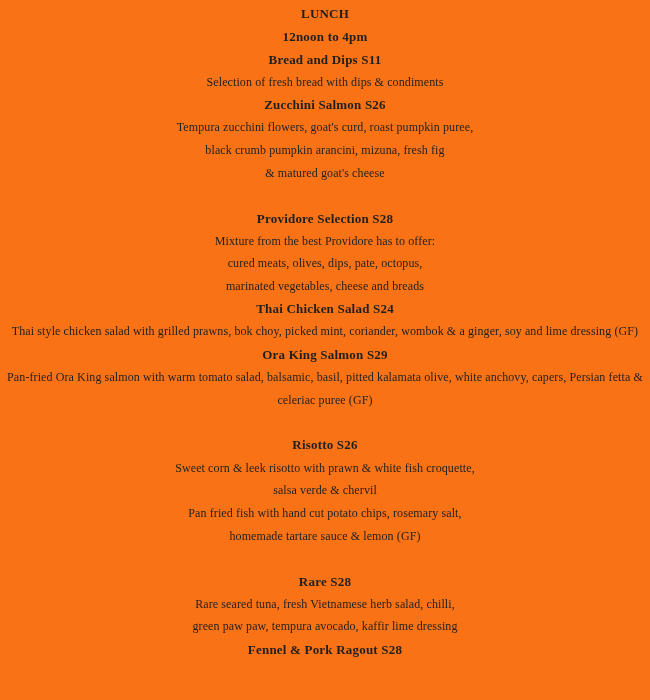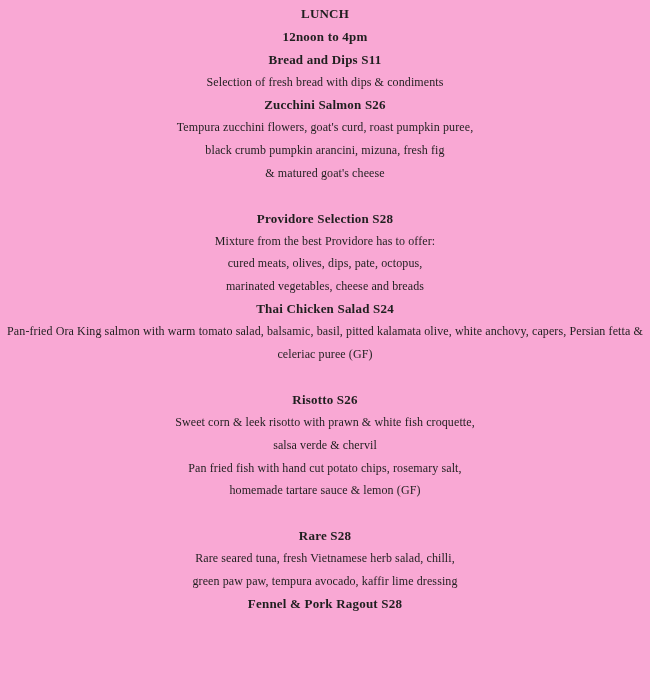--- a/index.html
+++ b/index.html
@@ -4,21 +4,21 @@
 <style>
   html, body {
     margin: 0;
     padding: 0;
     background: #ffffff;
   }
   .page {
     position: relative;
     width: 650px;
     height: 700px;
-    background: #f9a8d4;
+    background: #f97316;
     overflow: hidden;
     box-sizing: border-box;
     padding-top: 3px;
     font-family: "Liberation Serif", "DejaVu Serif", serif;
     color: #1f1f1f;
   }
   .line {
     height: 22.7px;
     display: flex;
     justify-content: center;
@@ -81,20 +81,26 @@
       <div class="line body">
         <span>cured meats, olives, dips, pate, octopus,</span>
       </div>
       <div class="line body">
         <span>marinated vegetables, cheese and breads</span>
       </div>
       <div class="line heading">
         <span>Thai Chicken Salad S24</span>
       </div>
       <div class="line body">
+        <span>Thai style chicken salad with grilled prawns, bok choy, picked mint, coriander, wombok &amp; a ginger, soy and lime dressing (GF)</span>
+      </div>
+      <div class="line heading">
+        <span>Ora King Salmon S29</span>
+      </div>
+      <div class="line body">
         <span>Pan-fried Ora King salmon with warm tomato salad, balsamic, basil, pitted kalamata olive, white anchovy, capers, Persian fetta &amp;</span>
       </div>
       <div class="line body">
         <span>celeriac puree (GF)</span>
       </div>
       <div class="line spacer"></div>
       <div class="line heading">
         <span>Risotto S26</span>
       </div>
       <div class="line body">

